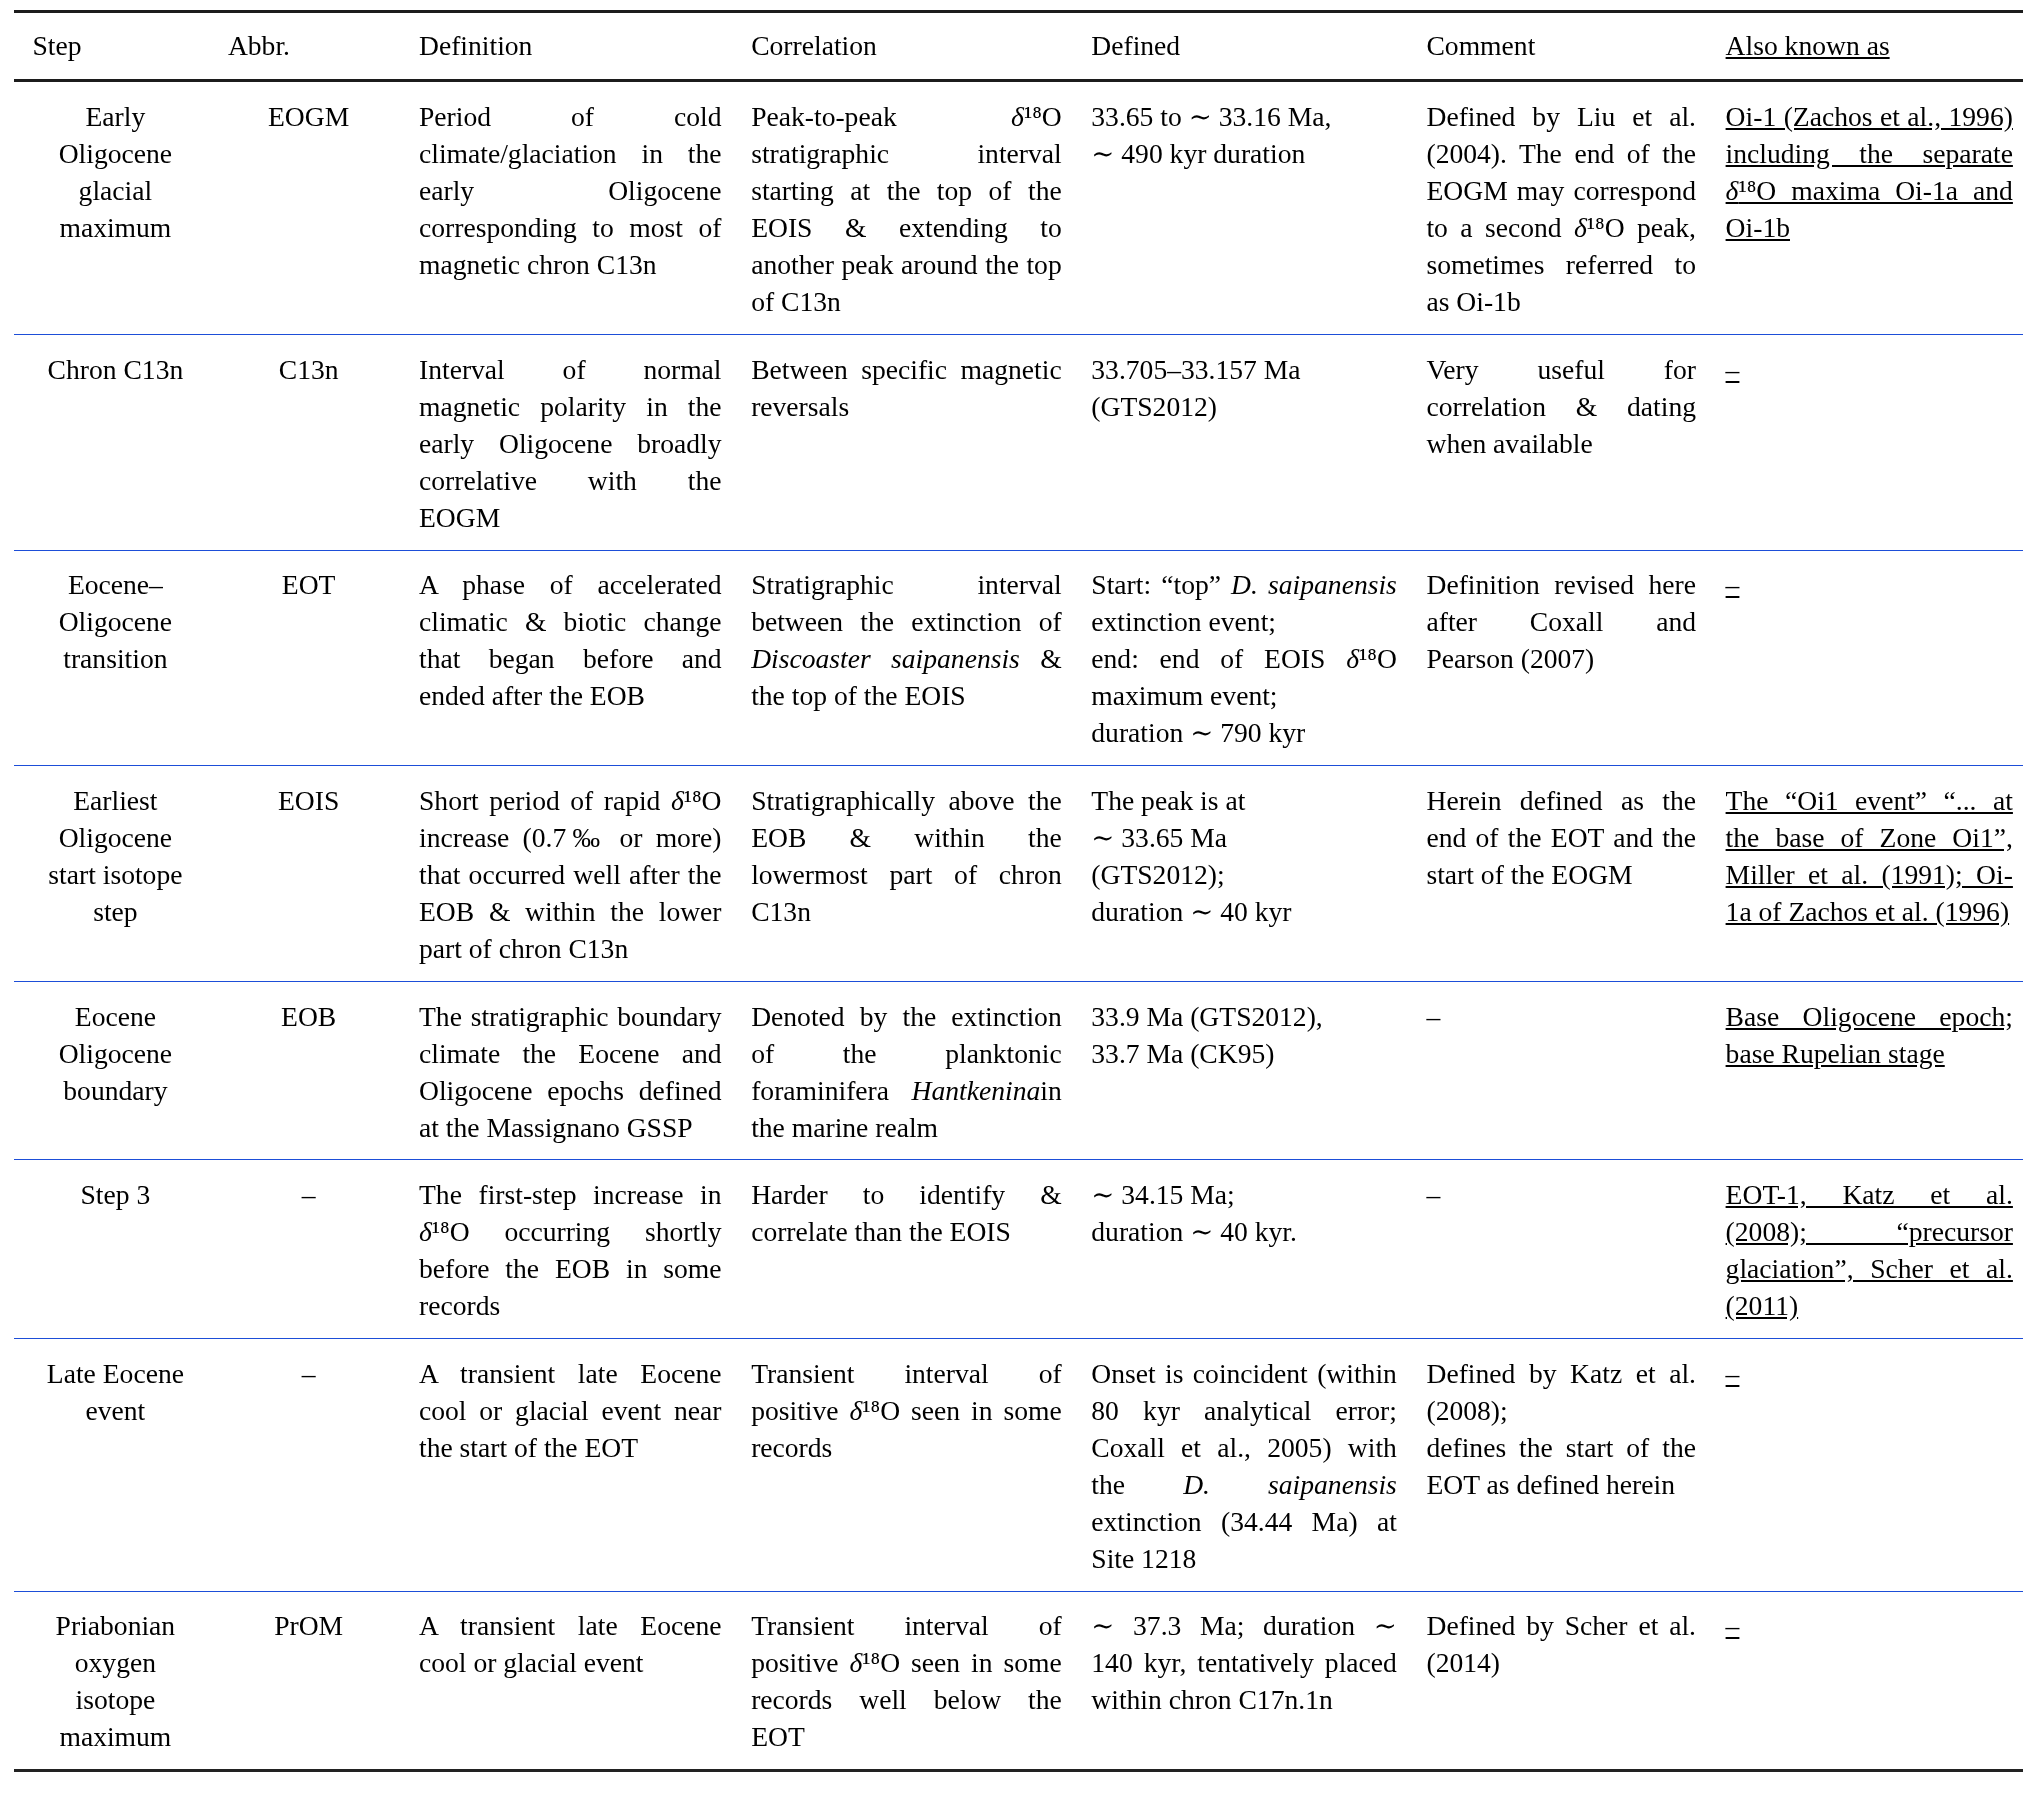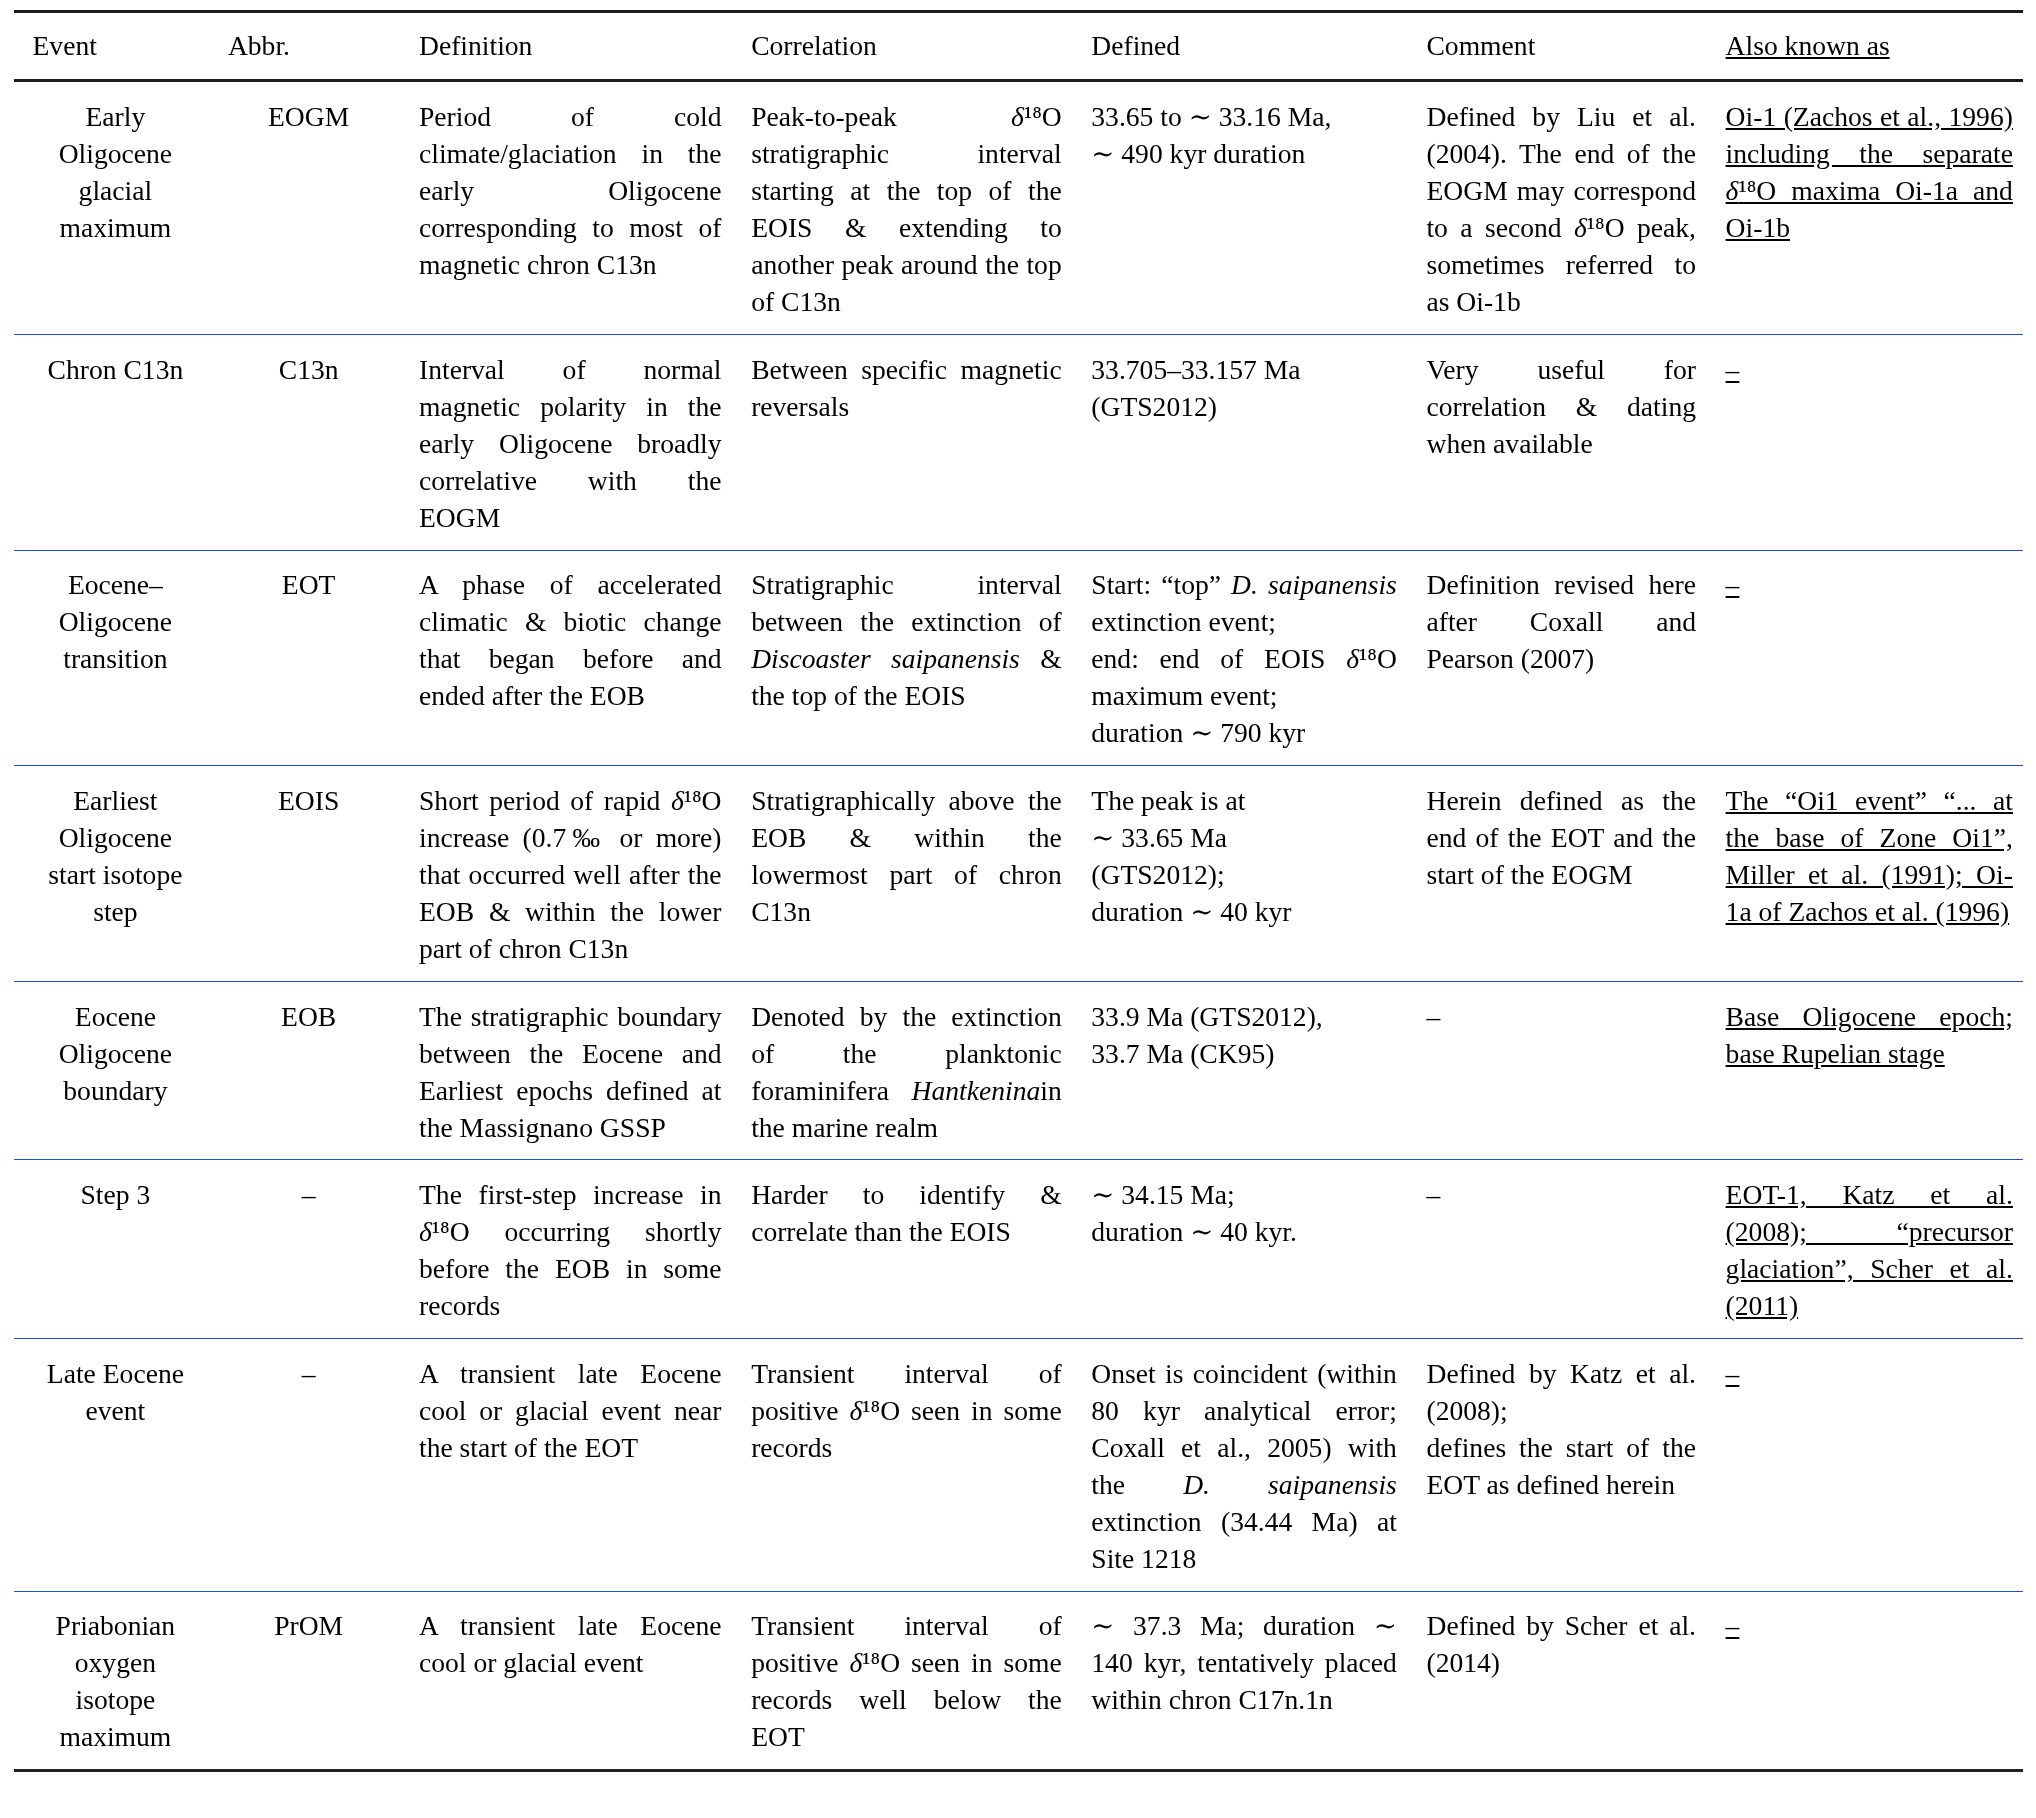--- a/index.html
+++ b/index.html
@@ -58,21 +58,21 @@
       <col style="width:214px">
         <col style="width:191px">
         <col style="width:332px">
       <col style="width:340px">
         <col style="width:335px">
         <col style="width:299px">
       <col style="width:297px">
     </colgroup>
     <thead>
       <tr>
-        <th class="c-event">Event</th>
+        <th class="c-event">Step</th>
         <th>Abbr.</th>
         <th>Definition</th>
         <th>Correlation</th>
         <th>Defined</th>
         <th>Comment</th>
         <th class="c-aka">Also known as</th>
       </tr>
     </thead>
     <tbody>
 
@@ -119,21 +119,21 @@
 ∼ 33.65 Ma
 (GTS2012);
 duration ∼ 40 kyr</td>
         <td class="rich">Herein defined as the end of the EOT and the start of the EOGM</td>
         <td class="rich c-aka">The “Oi1 event” “... at the base of Zone Oi1”, Miller et al. (1991); Oi-1a of Zachos et al. (1996)</td>
       </tr>
 
       <tr>
         <td class="c-event">Eocene Oligocene boundary</td>
         <td class="c-abbr">EOB</td>
-        <td class="rich">The stratigraphic boundary between the Eocene and Earliest epochs defined at the Massignano GSSP</td>
+        <td class="rich">The stratigraphic boundary climate the Eocene and Oligocene epochs defined at the Massignano GSSP</td>
         <td class="rich">Denoted by the extinction of the planktonic foraminifera <i>Hantkenina</i>in the marine realm</td>
         <td class="rich">33.9 Ma (GTS2012),
 33.7 Ma (CK95)</td>
         <td class="rich">–</td>
         <td class="rich c-aka">Base Oligocene epoch; base Rupelian stage</td>
       </tr>
 
       <tr>
         <td class="c-event">Step 3</td>
         <td class="c-abbr">–</td>

